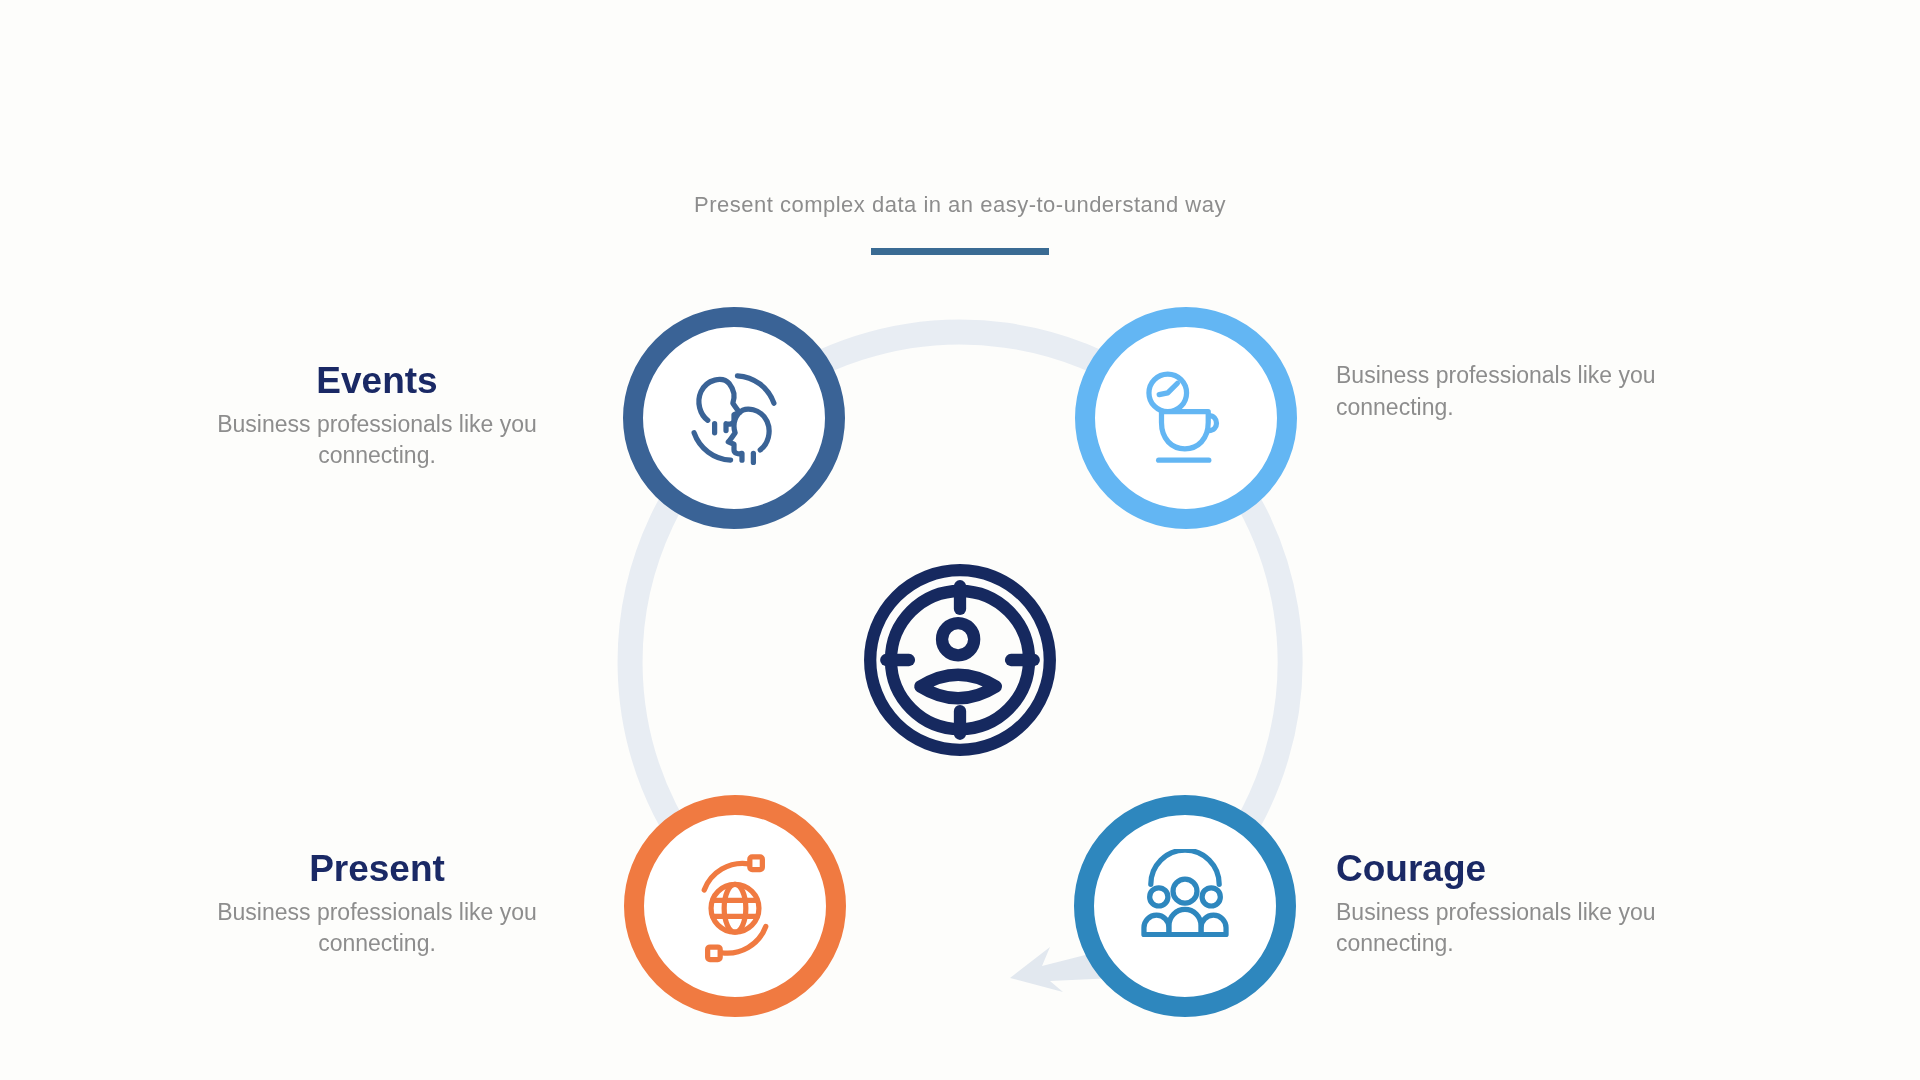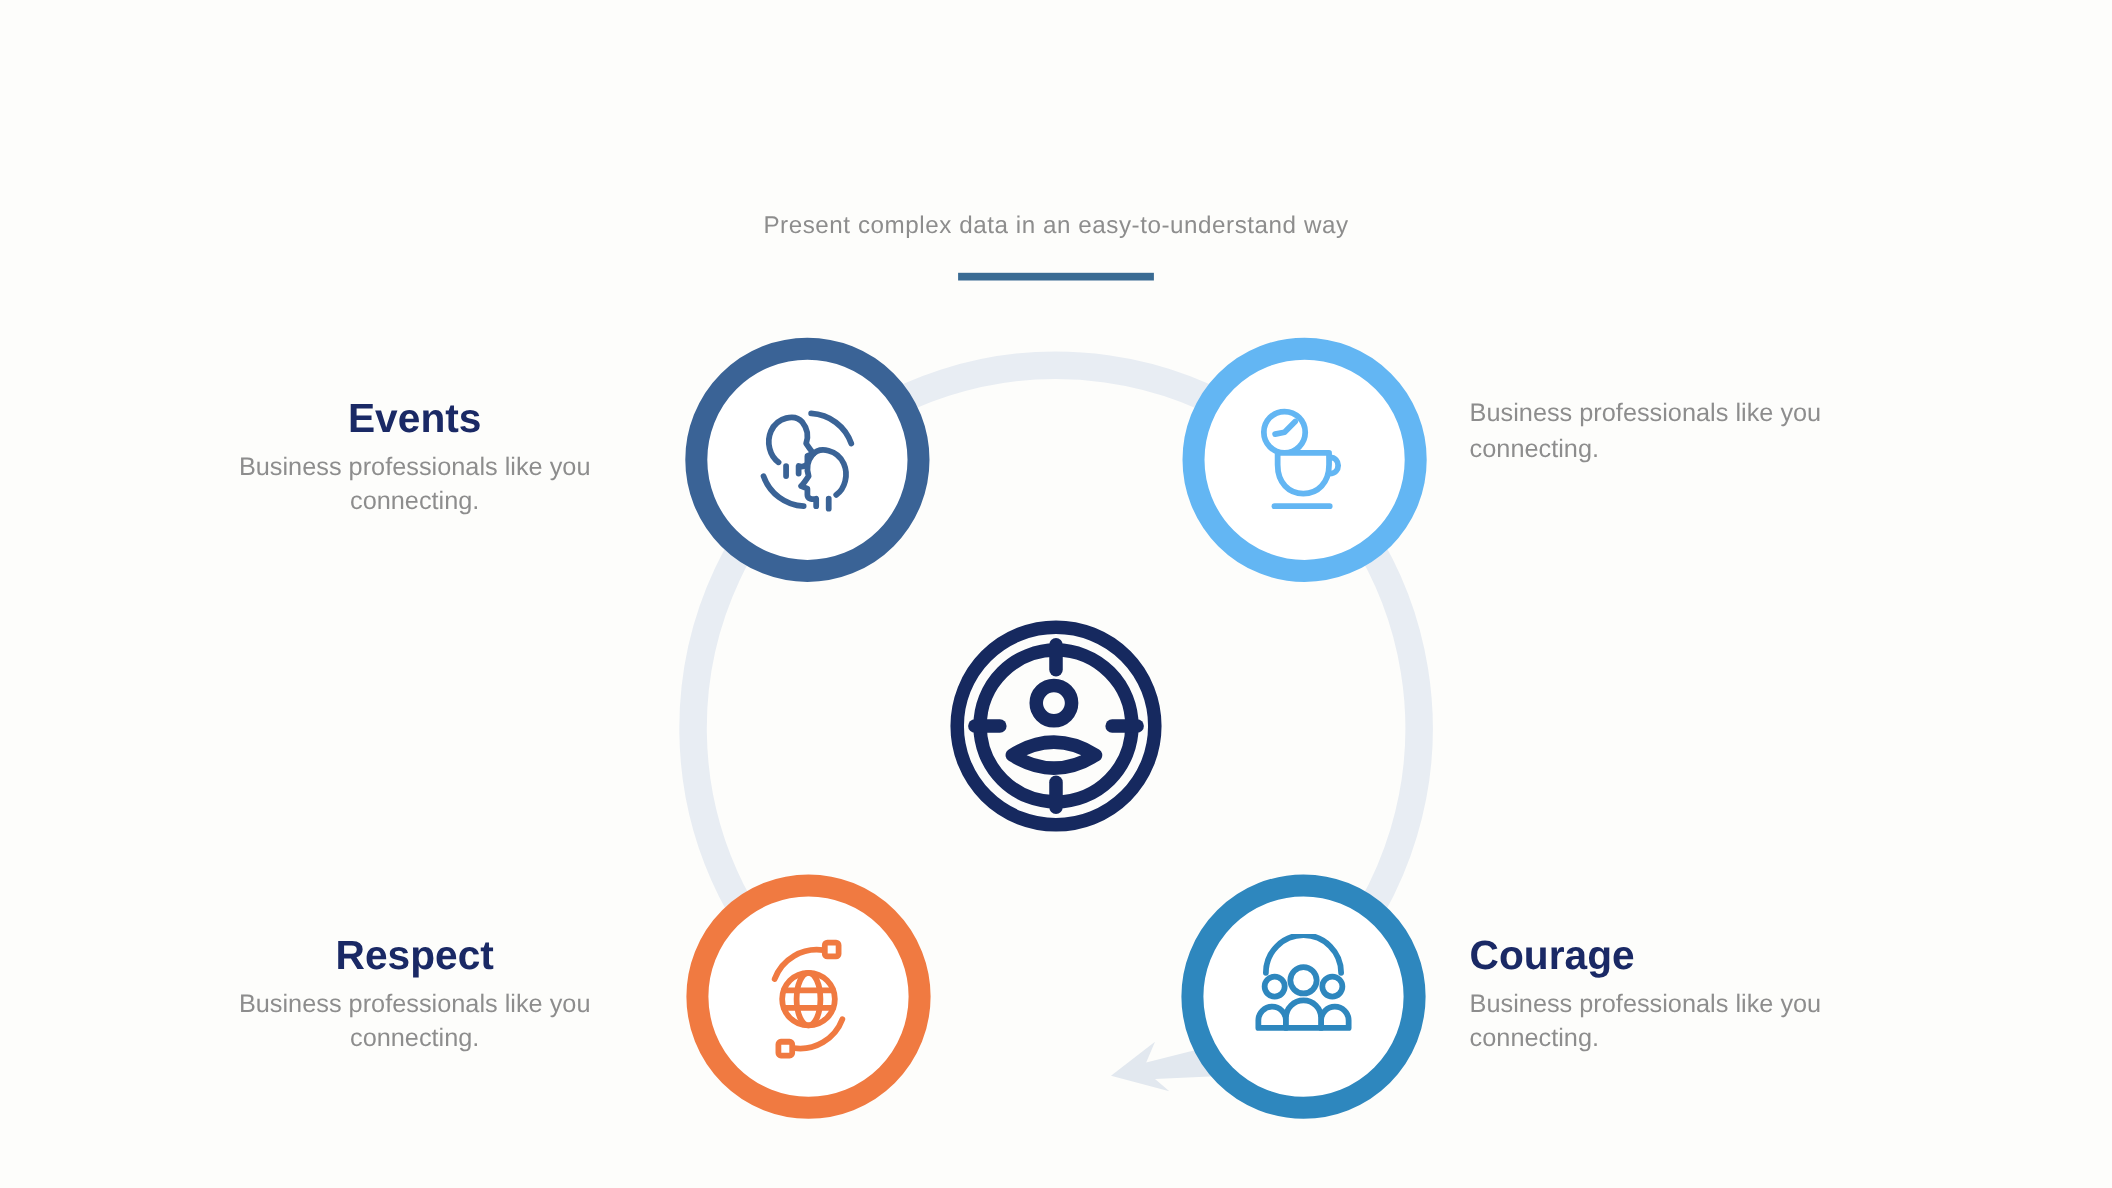--- a/index.html
+++ b/index.html
@@ -148,21 +148,21 @@
   <div class="label label-left label-events">
     <h3>Events</h3>
     <p>Business professionals like you connecting.</p>
   </div>
 
   <div class="label label-right label-focus">
     <p>Business professionals like you connecting.</p>
   </div>
 
   <div class="label label-left label-respect">
-    <h3>Respect</h3>
+    <h3>Present</h3>
     <p>Business professionals like you connecting.</p>
   </div>
 
   <div class="label label-right label-courage">
     <h3>Courage</h3>
     <p>Business professionals like you connecting.</p>
   </div>
 
 </div>
 

